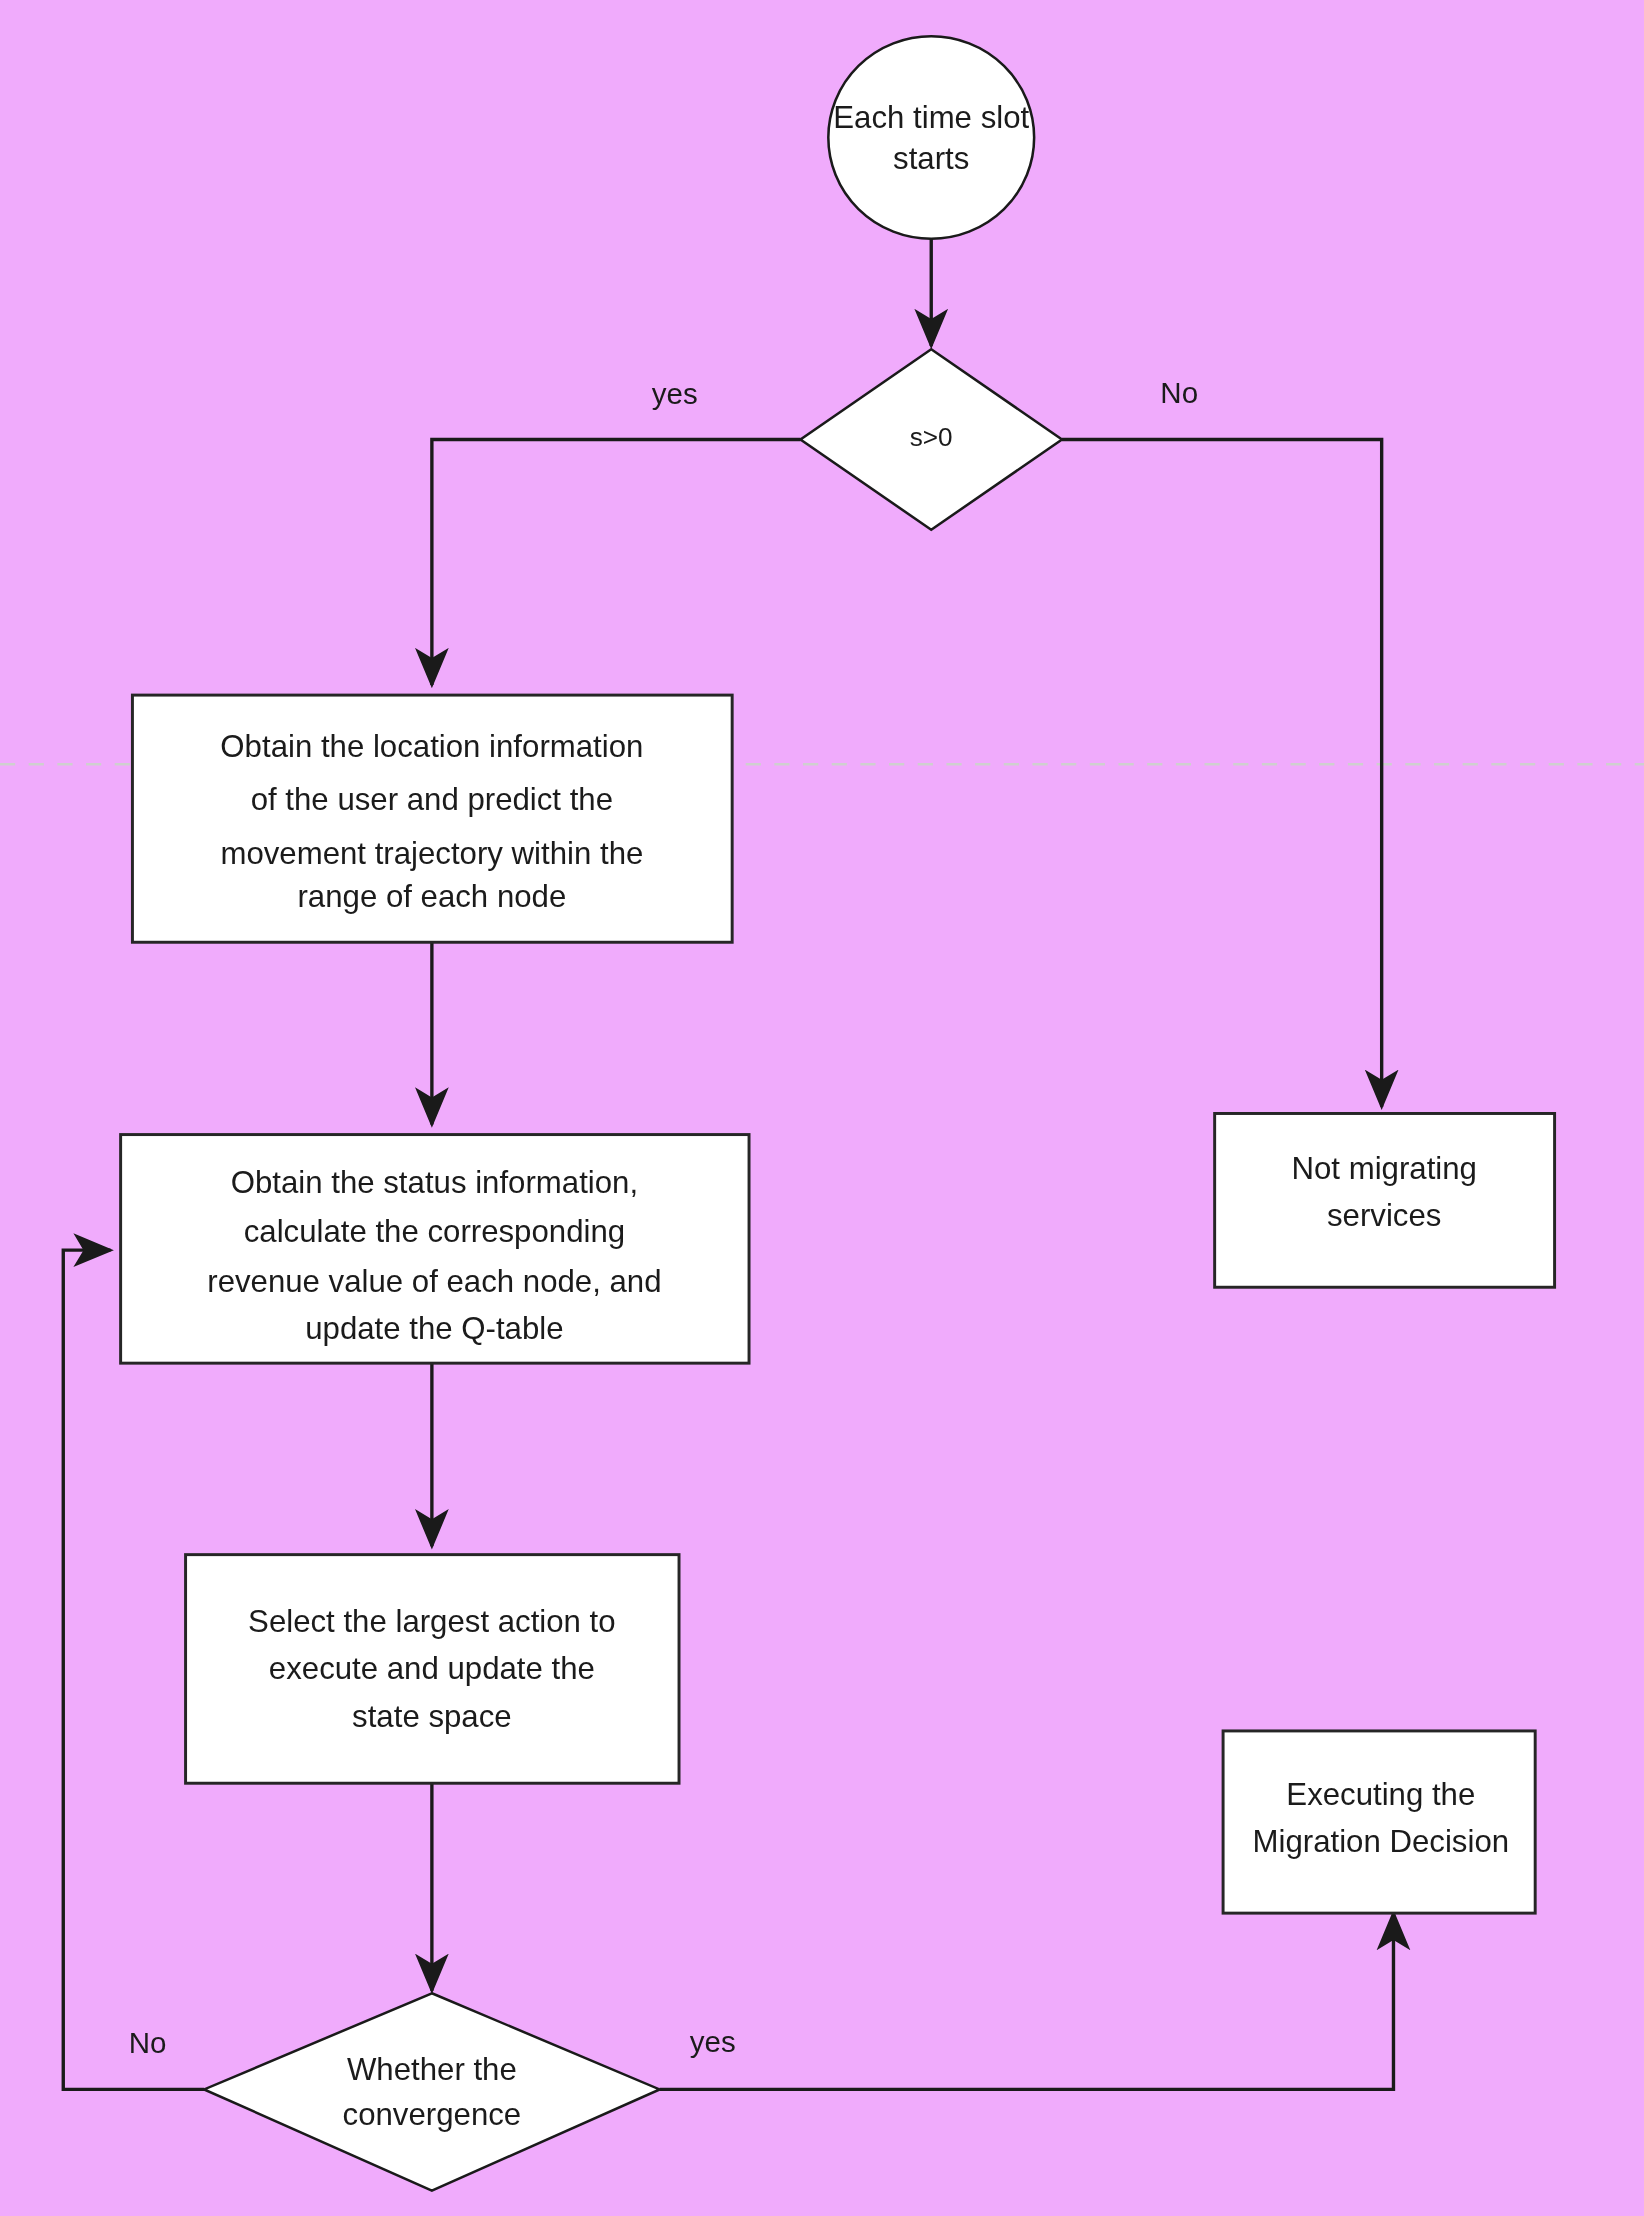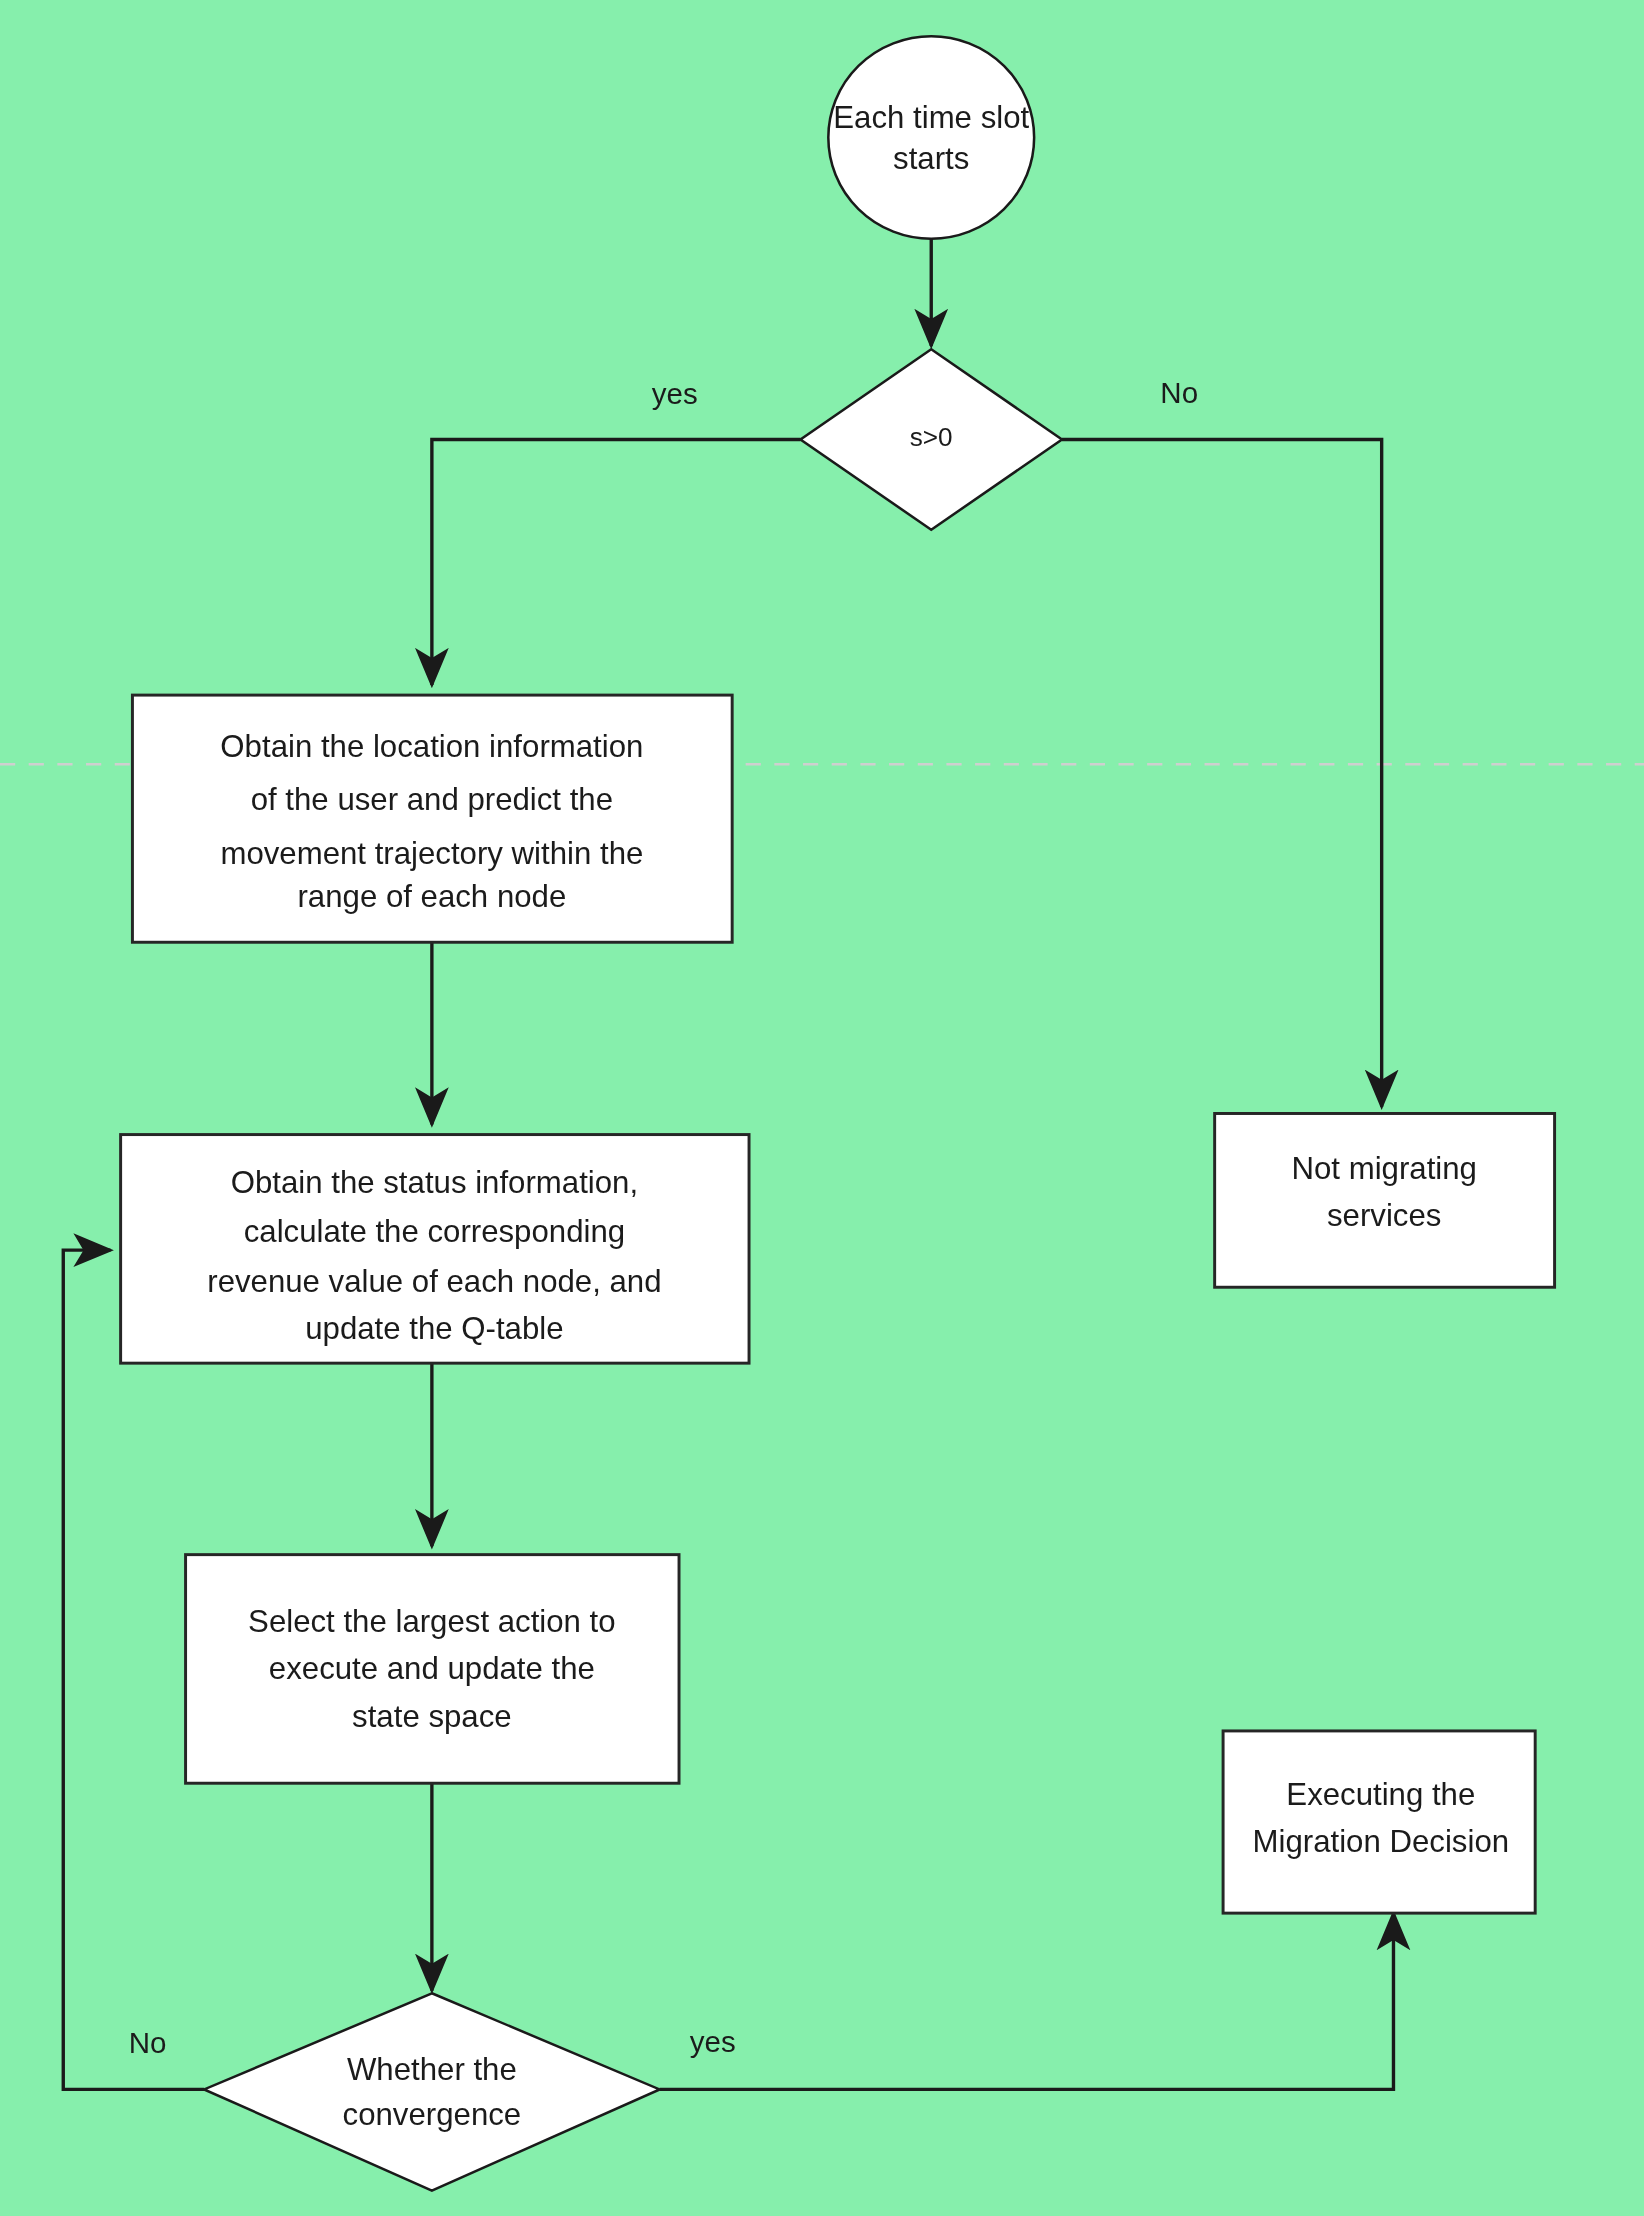--- a/index.html
+++ b/index.html
@@ -7,21 +7,21 @@
     padding: 0;
     background: #ffffff;
   }
   body {
     font-family: "Liberation Sans", sans-serif;
   }
   #flowchart-root {
     position: relative;
     width: 1644px;
     height: 2216px;
-    background: #86efac;
+    background: #f0abfc;
     overflow: hidden;
   }
   svg#flow-svg {
     display: block;
     width: 1644px;
     height: 2216px;
   }
   .node-shape {
     fill: #ffffff;
     stroke: #1a1a1a;

